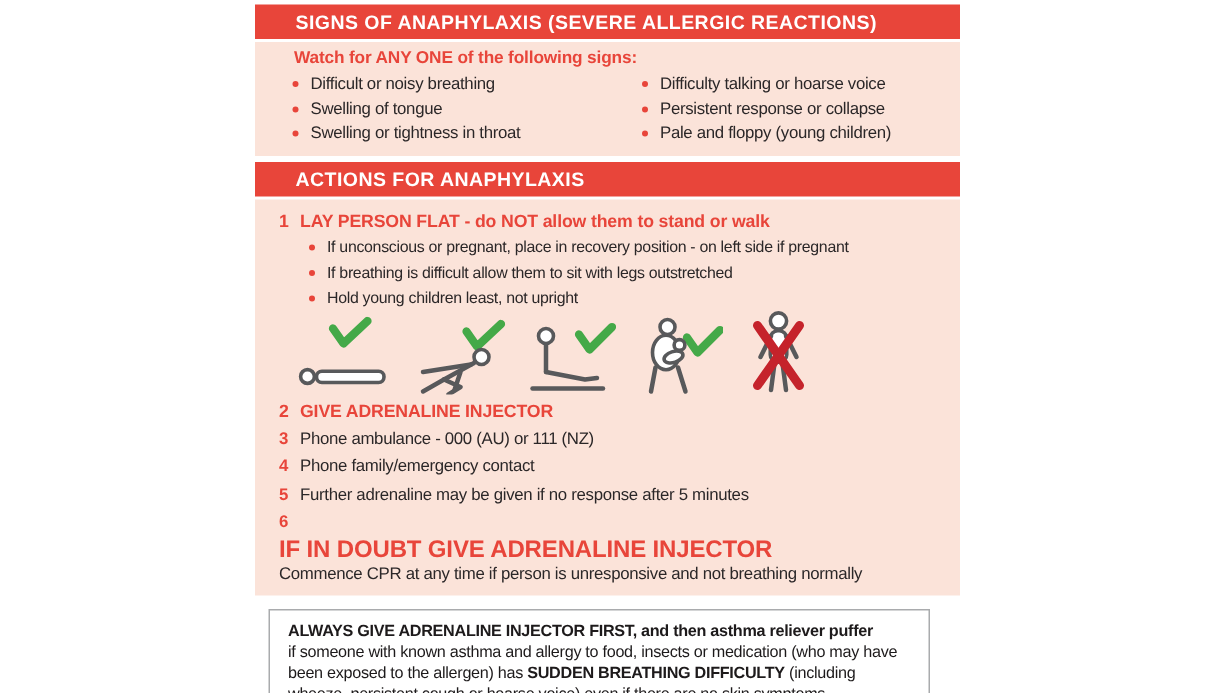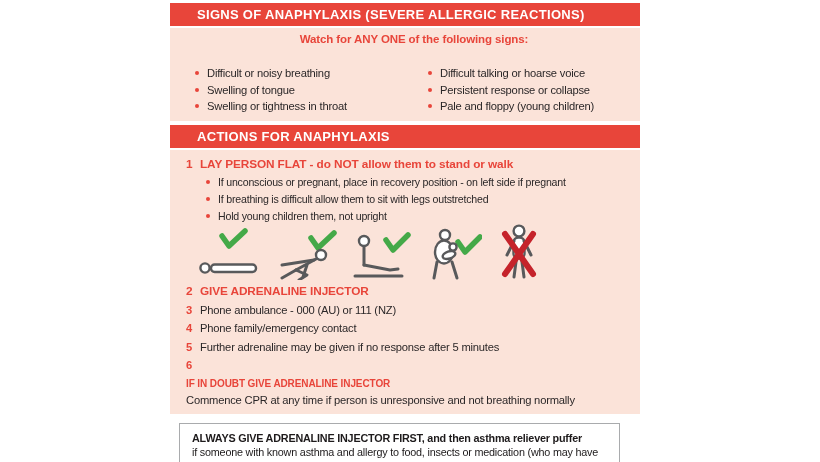--- a/index.html
+++ b/index.html
@@ -17,41 +17,41 @@
     -webkit-font-smoothing:antialiased;
   }
   .canvas{position:relative;width:470px;margin:3px 0 0 170px;}
   .band{
     display:flex;align-items:center;height:23px;background:var(--accent-red);
     color:#fff;font-weight:700;font-size:13px;letter-spacing:.3px;
     padding-left:27px;box-sizing:border-box;width:100%;
   }
   .panel{background:var(--panel-pink);box-sizing:border-box;width:100%;overflow:hidden;}
   .panel-signs{margin-top:2px;padding:5px 8px 6px 25px;}
-  .watch{margin:0 0 20px 1px;color:var(--accent-red);font-weight:700;font-size:11.5px;letter-spacing:-.1px;text-align:center;}
+  .watch{margin:0 0 3px 1px;color:var(--accent-red);font-weight:700;font-size:11.5px;letter-spacing:-.1px;}
   .cols{display:flex;align-items:center;}
   .blist{list-style:none;margin:0;padding:0;}
   .blist li{display:flex;font-size:11.2px;letter-spacing:-.2px;line-height:16.5px;white-space:nowrap;}
   .dot{flex:none;width:4px;height:4px;border-radius:50%;background:var(--accent-red);margin:6px 8px 0 0;}
   .col-left{width:233px;flex:none;}
   .band-actions{margin-top:4px;}
   .panel-actions{margin-top:2px;padding:5px 6px 6px 16px;}
   .step{display:flex;line-height:18.5px;font-size:11.2px;letter-spacing:-.2px;white-space:nowrap;}
   .step .num{flex:none;width:14px;color:var(--accent-red);font-weight:700;}
   .step-em .txt,.step-em .num{color:var(--accent-red);font-weight:700;font-size:11.8px;letter-spacing:-.1px;}
   .sublist{margin:1px 0 0 20px;}
   .sublist li{font-size:10.6px;line-height:17px;letter-spacing:-.2px;}
   .sublist .dot{margin-top:6px;}
   .picto-row{display:flex;align-items:flex-end;gap:12px;margin:3px 0 2px 12px;height:52px;}
   .picto svg{display:block;}
   .fig{fill:none;stroke:#58595b;stroke-width:3;stroke-linecap:round;stroke-linejoin:round;}
   .fig-solid{fill:#fff;stroke:#58595b;stroke-width:2.4;stroke-linejoin:round;}
   .check-stroke{fill:none;stroke:var(--check-green);stroke-width:5.5;stroke-linecap:round;stroke-linejoin:round;}
   .cross-stroke{fill:none;stroke:var(--cross-red);stroke-width:6;stroke-linecap:round;}
-  .doubt{margin:0;color:var(--accent-red);font-weight:700;font-size:10px;line-height:18px;letter-spacing:-.1px;white-space:nowrap;}
+  .doubt{margin:0;color:var(--accent-red);font-weight:700;font-size:16px;line-height:18px;letter-spacing:-.1px;white-space:nowrap;}
   .cpr{margin:0;font-size:11.2px;line-height:15px;letter-spacing:-.2px;white-space:nowrap;}
   .footer-box{
     margin:9px 20px 0 9px;border:1px solid var(--box-border);background:#fff;
     padding:7px 12px 8px;font-size:10.8px;line-height:14.2px;letter-spacing:-.2px;
     color:#1d1a1b;box-sizing:border-box;width:441px;
   }
   .footer-box p{margin:0;}
   .fb-line1{font-weight:700;}
   .fb-bold{font-weight:700;}
 </style>
@@ -75,21 +75,21 @@
             <span>Swelling of tongue</span>
           </li>
         <li>
             <span class="dot"></span>
             <span>Swelling or tightness in throat</span>
           </li>
       </ul>
       <ul class="blist">
         <li>
             <span class="dot"></span>
-            <span>Difficult talking or hoarse voice</span>
+            <span>Difficulty talking or hoarse voice</span>
           </li>
         <li>
             <span class="dot"></span>
             <span>Persistent response or collapse</span>
           </li>
         <li>
             <span class="dot"></span>
             <span>Pale and floppy (young children)</span>
           </li>
       </ul>
@@ -109,21 +109,21 @@
       <li>
           <span class="dot"></span>
           <span>If unconscious or pregnant, place in recovery position - on left side if pregnant</span>
         </li>
       <li>
           <span class="dot"></span>
           <span>If breathing is difficult allow them to sit with legs outstretched</span>
         </li>
       <li>
           <span class="dot"></span>
-          <span>Hold young children them, not upright</span>
+          <span>Hold young children least, not upright</span>
         </li>
     </ul>
 
     <div class="picto-row">
       <span class="picto">
         <svg width="64" height="52" viewBox="0 0 64 52">
           <polyline class="check-stroke" points="24,8 31,18 47,3"></polyline>
           <circle class="fig-solid" cx="7" cy="40" r="4.6"></circle>
           <rect class="fig-solid" x="13" y="36.5" width="45" height="7.5" rx="3.6"></rect>
         </svg>

